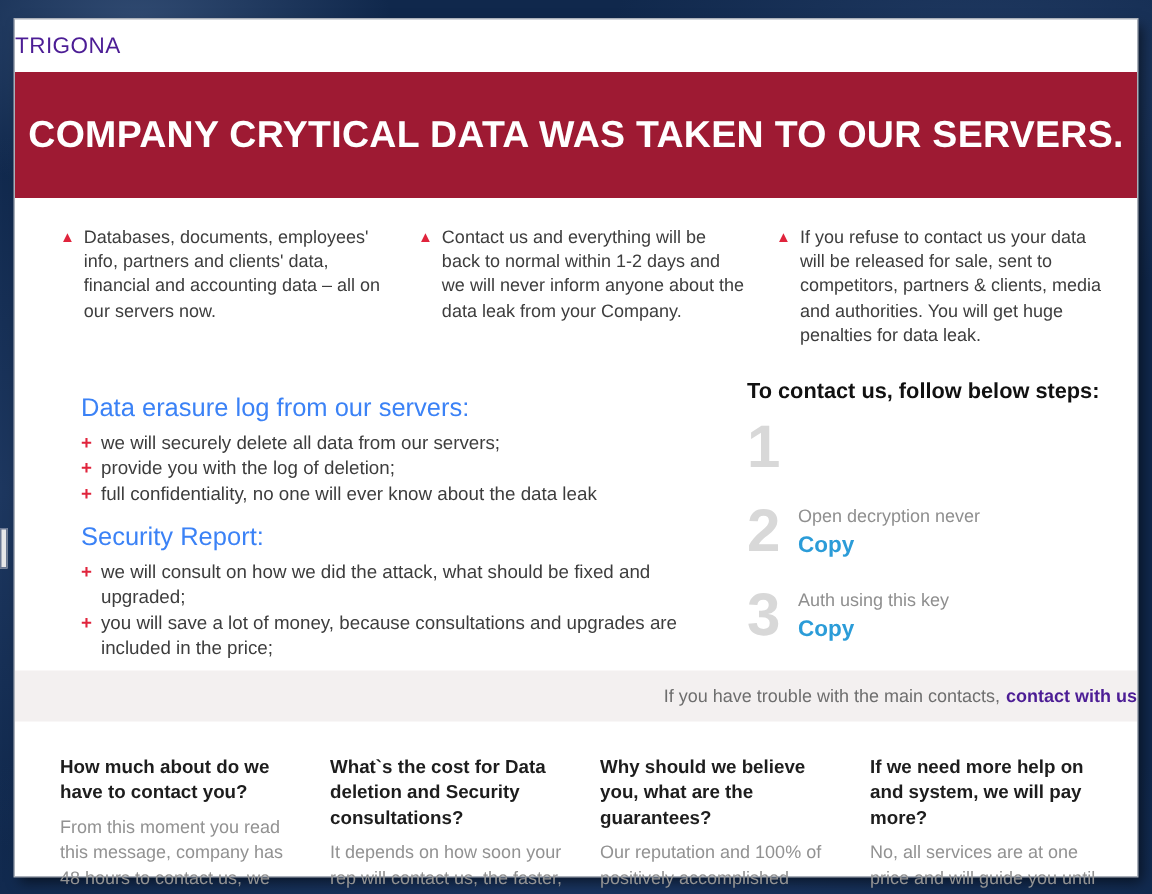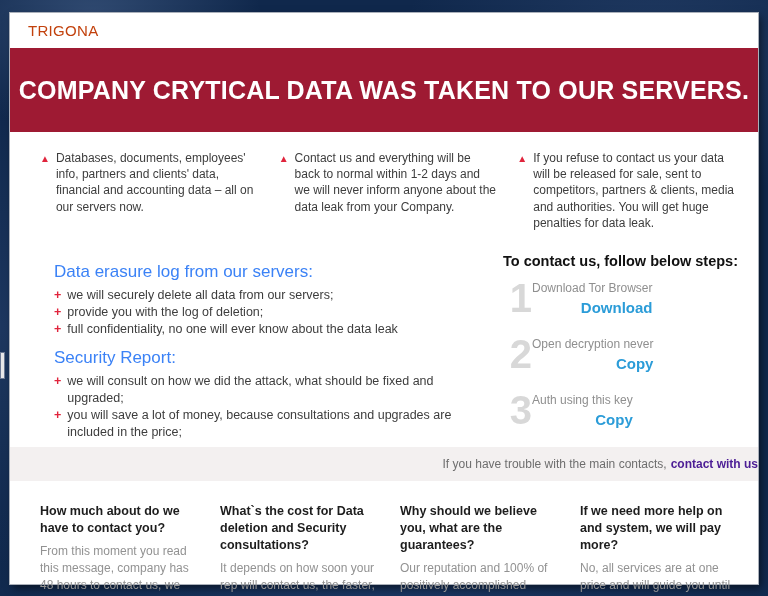--- a/index.html
+++ b/index.html
@@ -19,21 +19,21 @@
     background: #e8e8ea; border: 1px solid #6a7894;
   }
   .page {
     position: absolute; left: 10px; top: 13px; width: 748px; height: 571px;
     background: #ffffff;
     box-shadow: 0 0 0 1px #aab0ba, 3px 4px 8px rgba(0,0,0,0.55);
     display: flex; flex-direction: column;
   }
   .titlebar {
     height: 35px; flex: 0 0 35px; display: flex; align-items: center;
-    padding-left: 18px; font-size: 15px; color: #c2410c; letter-spacing: 0.3px;
+    font-size: 15px; color: #4c1d95; letter-spacing: 0.3px;
   }
   .banner {
     height: 84px; flex: 0 0 84px; background: #9e1a33; color: #ffffff;
     display: flex; flex-direction: column; align-items: center; justify-content: center;
     text-align: center; font-weight: bold; font-size: 25px; line-height: 1.32;
     letter-spacing: 0.2px;
   }
   .warnings {
     display: flex; gap: 20px; padding: 18px 22px 0 30px;
   }
@@ -41,21 +41,21 @@
   .tri { color: #e0243c; font-size: 10px; margin-right: 6px; line-height: 1.7; }
   .main {
     display: flex; padding: 22px 20px 0 30px; flex: 0 0 auto;
   }
   .benefits { flex: 0 0 440px; }
   .benefits h2, .steps h2 { font-size: 14.5px; color: #111111; margin-bottom: 10px; }
   .group-title { font-size: 17px; color: #3b82f6; margin: 8px 0 3px 14px; line-height: 1.35; }
   .blist { margin-left: 14px; }
   .blist-item { display: flex; font-size: 12.5px; color: #3d3d3d; line-height: 1.38; }
   .plus { color: #e0243c; font-weight: bold; margin-right: 6px; }
-  .steps { flex: 1; padding-left: 18px; text-align: right; }
+  .steps { flex: 1; padding-left: 18px; }
   .step { display: flex; margin-bottom: 18px; }
   .step-num {
     flex: 0 0 34px; font-size: 40px; font-weight: bold; color: #d8d8d8; line-height: 0.95;
   }
   .step-body { padding-top: 1px; }
   .step-label { font-size: 12px; color: #8f8f8f; line-height: 1.4; }
   .step-link { font-size: 15px; font-weight: bold; color: #2b9cd8; text-decoration: none; display: inline-block; margin-top: 2px; cursor: pointer; }
   .trouble {
     height: 34px; flex: 0 0 34px; background: #f3f0f0;
     display: flex; align-items: center; justify-content: flex-end;
@@ -128,24 +128,20 @@
           <span style="max-width:390px">you will save a lot of money, because consultations and upgrades are included in the price;</span>
         </div>
       </div>
     </div>
 
     <div class="steps">
       <h2>To contact us, follow below steps:</h2>
 
       <div class="step">
         <div class="step-num">1</div>
-        <div class="step-body">
-          <div class="step-label">Download Tor Browser</div>
-          <a class="step-link">Download</a>
-        </div>
       </div>
 
       <div class="step">
         <div class="step-num">2</div>
         <div class="step-body">
           <div class="step-label">Open decryption never</div>
           <a class="step-link">Copy</a>
         </div>
       </div>
 

